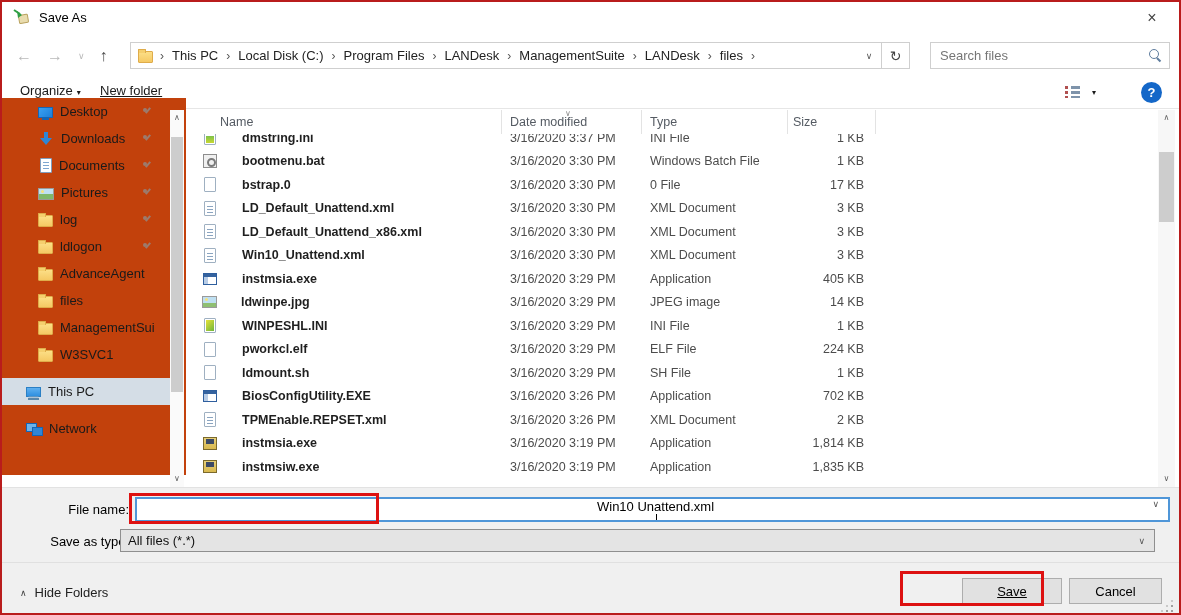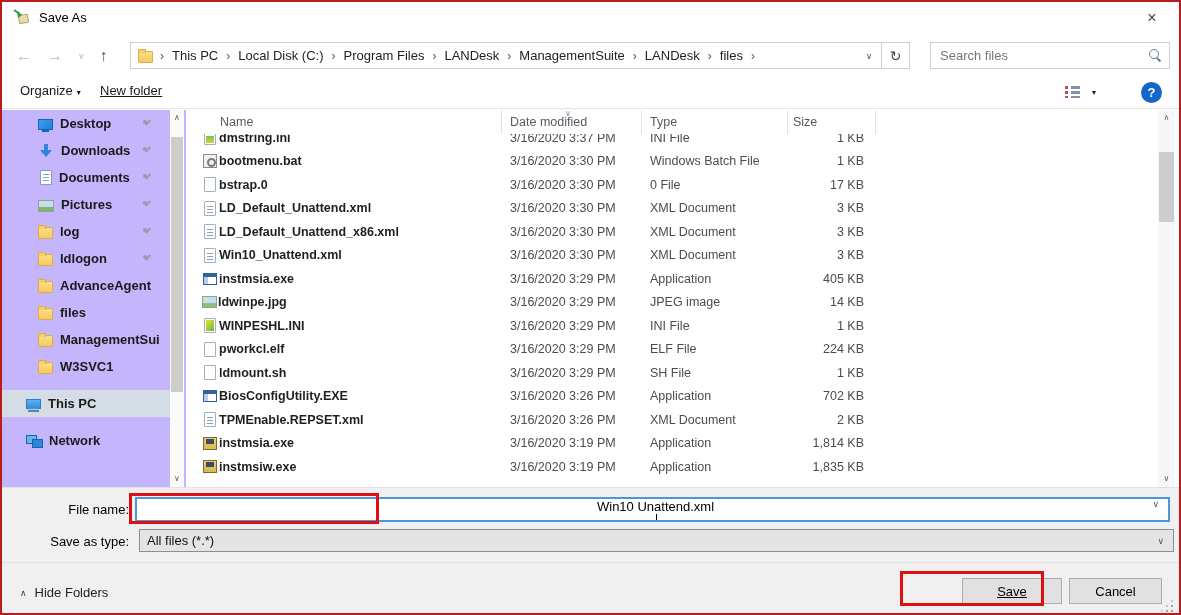--- a/index.html
+++ b/index.html
@@ -50,21 +50,21 @@
   .view-btn { position:absolute; left:1063px; top:10px; display:flex; align-items:center; gap:8px; }
   .view-icon { width:15px; height:12px;
      background-image: repeating-linear-gradient(to bottom,#b05050 0 2.5px, transparent 2.5px 5px),
                        repeating-linear-gradient(to bottom,#7e93aa 0 2.5px, transparent 2.5px 5px);
      background-size:3px 100%, 9px 100%; background-position:0 0, 6px 0; background-repeat:no-repeat; }
   .help-btn { position:absolute; left:1139px; top:80px; width:21px; height:21px; border-radius:50%;
               background:#1467c8; color:#fff; font-size:13px; font-weight:bold;
               display:flex; align-items:center; justify-content:center; cursor:pointer; }
 
   
-  .sidebar { position:absolute; left:0; top:108px; width:184px; height:377px; background:#c4b5fd;font-weight:bold; }
+  .sidebar { position:absolute; left:0; top:96px; width:184px; height:377px; background:#c2410c; }
   .side-item { position:relative; height:27px; display:flex; align-items:center; gap:7px;
                padding-left:36px; width:168px; font-size:13px; color:#1a1a1a; cursor:pointer; }
   .side-item.root { padding-left:24px; margin-top:10px; }
   .side-item.selected { background:#d4dde6; }
   .side-label { white-space:nowrap; overflow:hidden; max-width:105px; }
   .pin { position:absolute; right:18px; top:9px; width:10px; height:10px; opacity:.75; }
   .pin::before { content:""; position:absolute; left:5px; top:0; width:2px; height:7px;
                  background:#8f8f8f; transform:rotate(40deg); }
   .pin::after { content:""; position:absolute; left:1px; top:1px; width:4px; height:4px;
                 background:#8f8f8f; border-radius:50%; }
@@ -78,21 +78,21 @@
   .lheader { position:relative; display:flex; height:24px; font-size:12.5px; color:#555b63; }
   .hcell { display:flex; align-items:center; border-right:1px solid #e3e3e3; cursor:pointer; }
   .col-name { width:315px; } .col-date { width:140px; } .col-type { width:146px; } .col-size { width:88px; }
   .hcell.col-name { padding-left:33px; }
   .hcell.col-date, .hcell.col-type { padding-left:8px; }
   .hcell.col-size { padding-left:5px; }
   .sort-caret { position:absolute; left:378px; top:-1px; font-size:8px; color:#8a8a8a; }
   .rows-viewport { position:absolute; left:0; top:24px; right:0; bottom:0; overflow:hidden; }
   .frow { display:flex; align-items:center; height:23.5px; font-size:12.5px; cursor:pointer; }
   .frow:first-child { margin-top:-8px; }
-  .c-name { width:315px; display:flex; align-items:center; gap:1px; padding-left:15px;
+  .c-name { width:315px; display:flex; align-items:center; gap:24px; padding-left:15px;
             color:#1f1f1f; font-weight:bold; white-space:nowrap; overflow:hidden; }
   .c-date { width:140px; padding-left:8px; color:#4c4c4c; white-space:nowrap; }
   .c-type { width:146px; padding-left:8px; color:#4c4c4c; white-space:nowrap; }
   .c-size { width:88px; text-align:right; padding-right:12px; color:#4c4c4c; white-space:nowrap; }
   .main-scroll { position:absolute; left:1156px; top:108px; width:17px; height:377px; background:#f7f7f7; }
   .main-scroll .scroll-arrow { width:17px; }
   .main-thumb { position:absolute; left:1px; top:42px; width:15px; height:70px; background:#cdcdcd; }
 
   
   .ficon { position:relative; flex:none; width:16px; height:16px; }
@@ -154,21 +154,21 @@
   .footer { position:absolute; left:0; top:485px; right:0; bottom:0; background:#f0f0f0;
             border-top:1px solid #e2e2e2; }
   .f-label { position:absolute; font-size:13px; color:#000000; text-align:right; }
   .fn-label { left:30px; top:500px; width:97px; }
   .st-label { left:28px; top:532px; width:99px; }
   .fn-combo { position:absolute; left:133px; top:495px; width:1035px; height:25px; background:#fff;
               border:2px solid #4f96d8; display:flex; align-items:center; padding-left:6px;
               font-size:13px; color:#000;flex-direction:column; }
   .text-caret { display:inline-block; width:1px; height:14px; background:#000; margin-left:1px;
                 vertical-align:middle; }
-  .st-combo { position:absolute; left:137px; top:527px; width:1035px; height:23px; background:#e4e4e4;
+  .st-combo { position:absolute; left:118px; top:527px; width:1035px; height:23px; background:#e4e4e4;
               border:1px solid #8f8f8f; display:flex; align-items:center; padding-left:7px;
               font-size:13px; color:#111; }
   .combo-dd { position:absolute; right:9px; font-size:9px; color:#555; }
   .bottombar { position:absolute; left:0; top:560px; right:0; height:55px; background:#f0f0f0;
                border-top:1px solid #e0e0e0; }
   .hide-folders { position:absolute; left:18px; top:22px; font-size:13px; color:#222;
                   display:flex; align-items:center; gap:8px; cursor:pointer; }
   .hf-caret { font-size:9px; color:#444; }
   .btn { position:absolute; top:15px; height:26px; background:#e1e1e1; border:1px solid #adadad;
          font-family:"Liberation Sans",sans-serif; font-size:13px; color:#000; cursor:pointer; }

